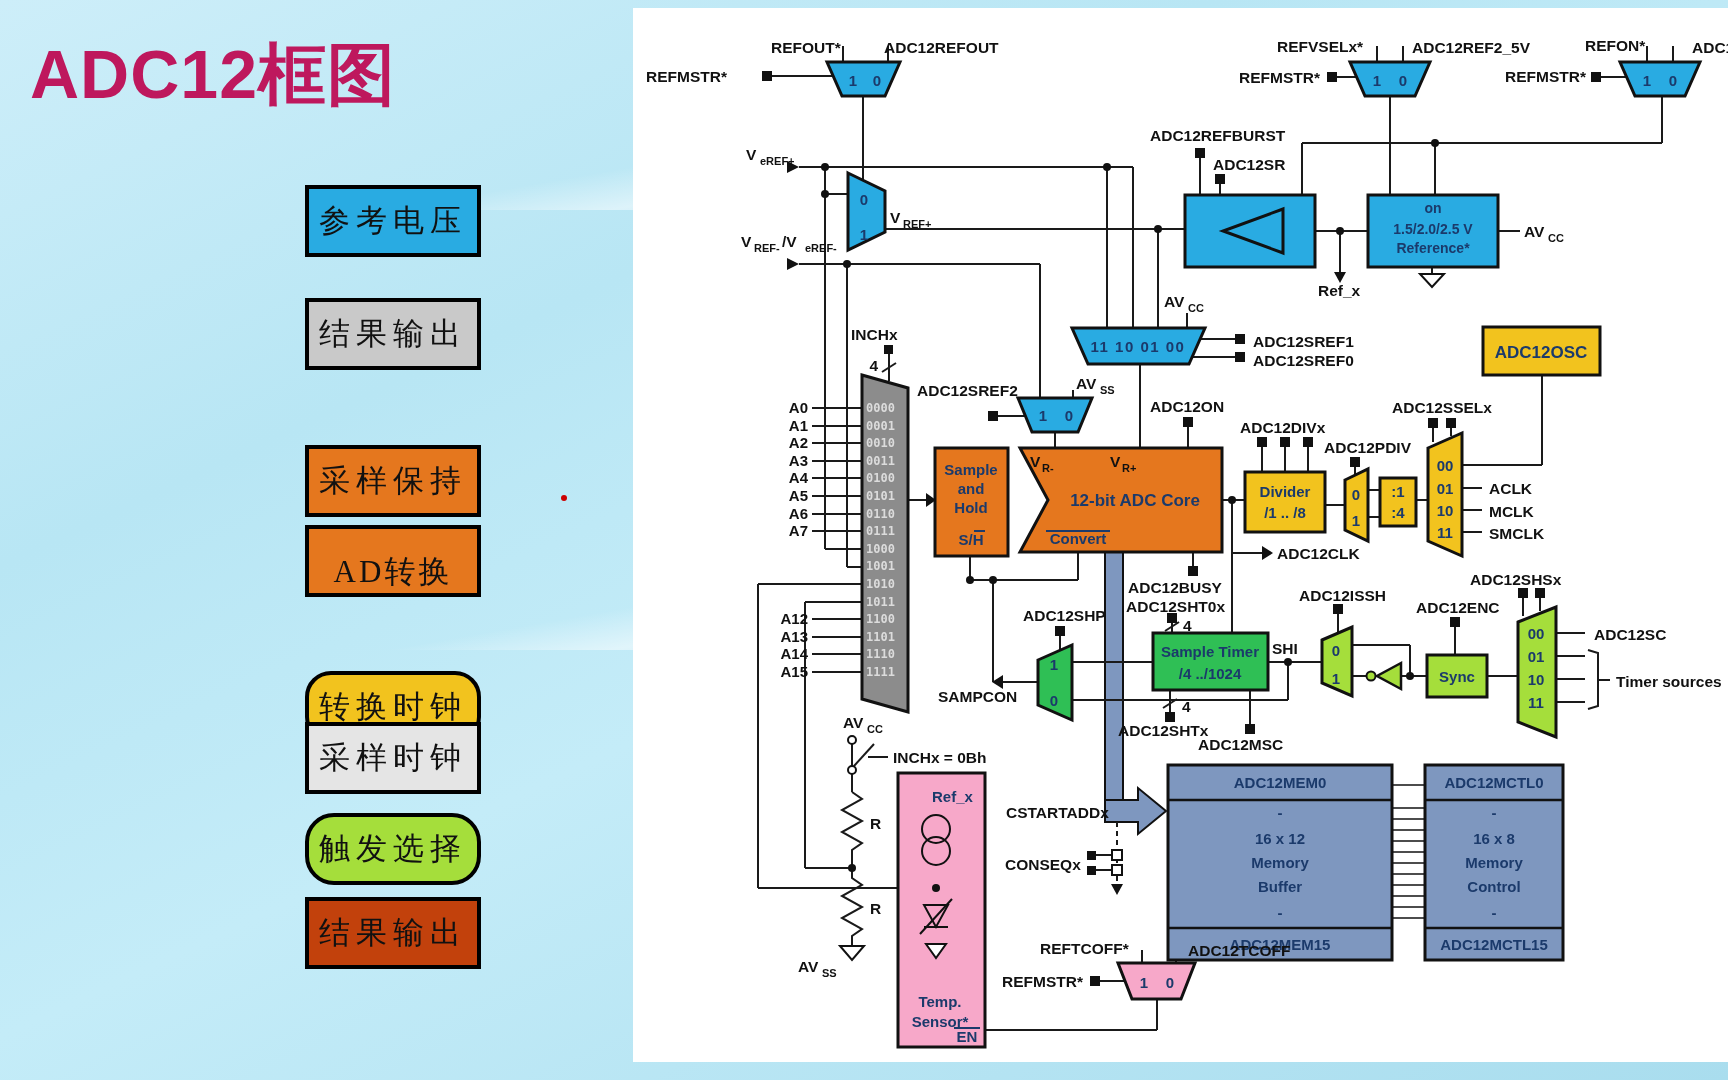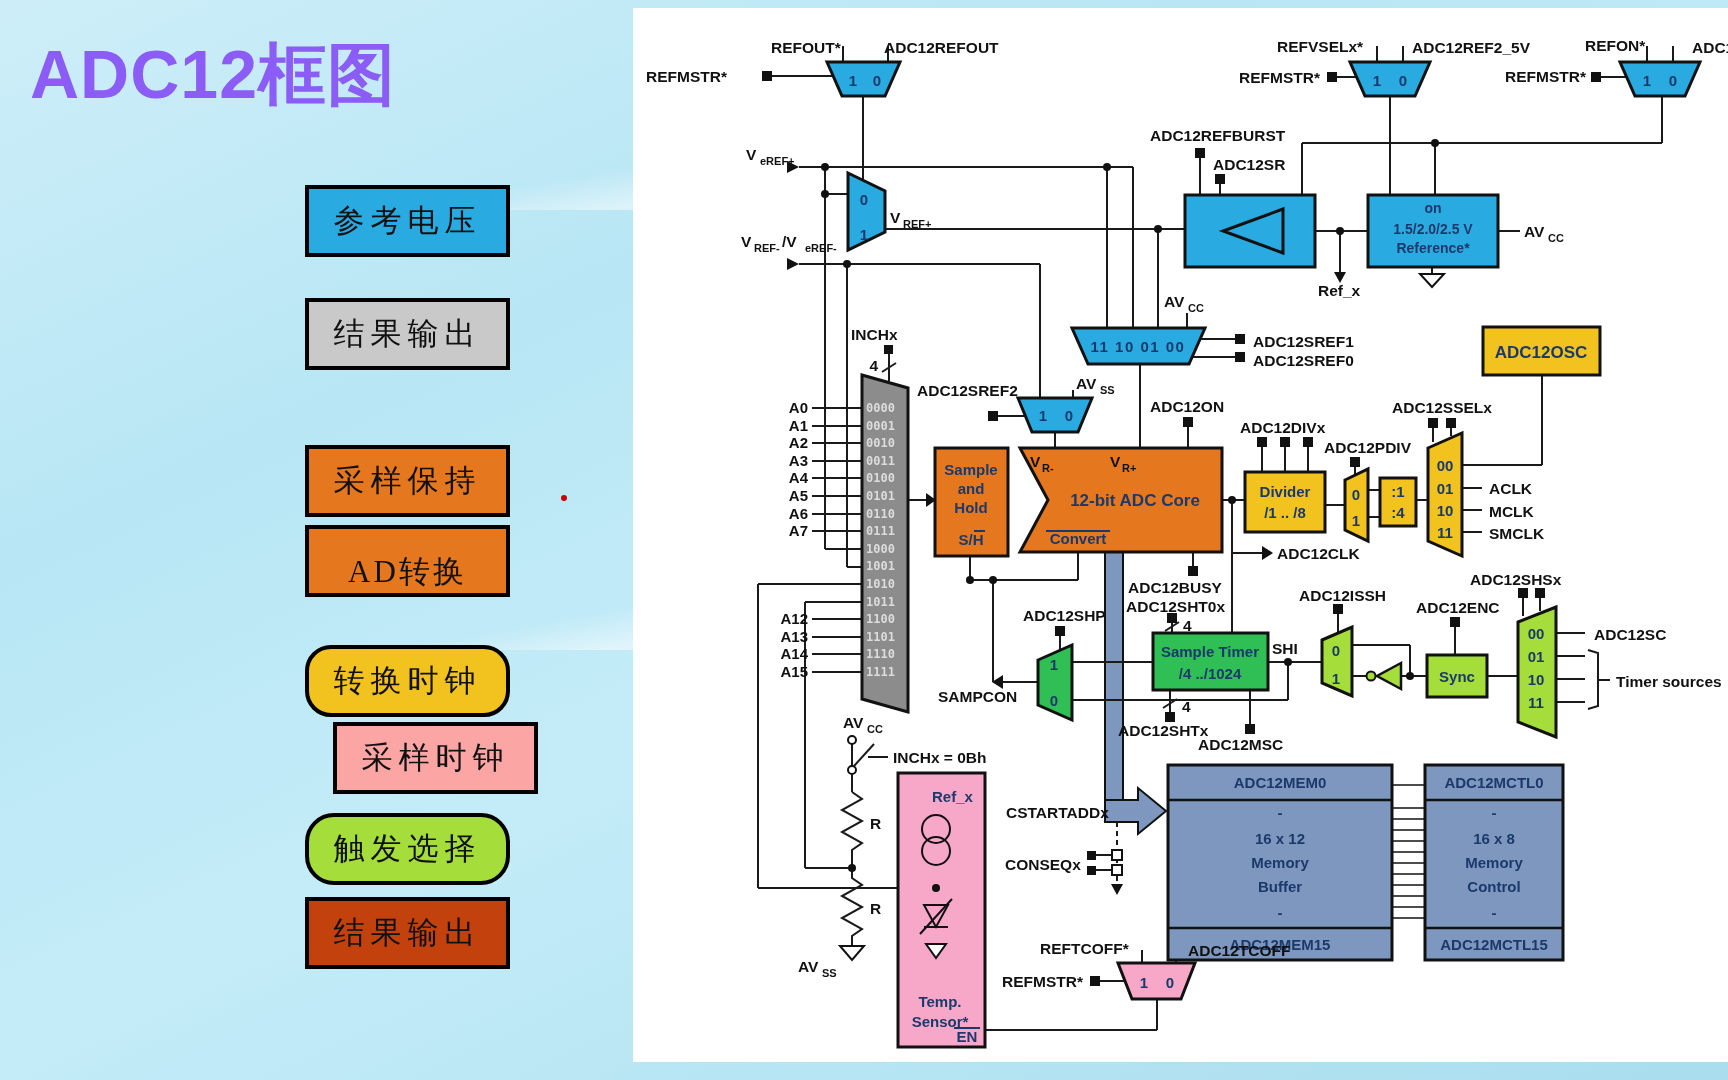--- a/index.html
+++ b/index.html
@@ -1,30 +1,30 @@
 <!DOCTYPE html>
 <html><head>
 <meta charset="utf-8">
 <style>
   html,body{margin:0;padding:0;}
   body{width:1728px;height:1080px;position:relative;overflow:hidden;
        background:linear-gradient(155deg,#cdeef9 0%,#b8e6f4 30%,#c4ecf8 55%,#a9ddee 100%);
        font-family:"Liberation Sans",sans-serif;}
   .streak{position:absolute;left:0;width:100%;height:90px;pointer-events:none;
        background:linear-gradient(170deg,rgba(255,255,255,0) 40%,rgba(255,255,255,.5) 50%,rgba(255,255,255,0) 60%);}
-  #title{position:absolute;left:30px;top:30px;font-size:68px;font-weight:bold;color:#8b5cf6;letter-spacing:1px;text-align:right;}
-  .lg{position:absolute;left:305px;width:205px;height:72px;box-sizing:border-box;border:4px solid #000;
+  #title{position:absolute;left:30px;top:30px;font-size:68px;font-weight:bold;color:#be185d;letter-spacing:1px;text-align:right;}
+  .lg{position:absolute;left:305px;width:176px;height:72px;box-sizing:border-box;border:4px solid #000;
       text-align:center;font-family:"Liberation Serif",serif;font-size:31px;color:#111;
       display:flex;align-items:center;justify-content:center;letter-spacing:6px;}
   .lg1{top:185px;background:#29ABE2;}
   .lg2{top:298px;background:#C9C9C9;}
   .lg3{top:445px;background:#E5771E;}
   .lg4{top:525px;background:#E5771E;letter-spacing:3px;align-items:flex-end;}
-  .lg5{top:645px;background:#F2C31E;border-radius:26px;}
-  .lg6{top:722px;background:#fca5a5;margin-left:28px;}
+  .lg5{top:671px;background:#F2C31E;border-radius:26px;}
+  .lg6{top:722px;background:#e5e5e5;}
   .lg7{top:813px;background:#A5DE3B;border-radius:29px;}
   .lg8{top:897px;background:#c2410c;}
   #reddot{position:absolute;left:561px;top:495px;width:6px;height:6px;border-radius:50%;background:#c00;}
   svg{position:absolute;left:0;top:0;}
   .t{font:bold 15.5px "Liberation Sans",sans-serif;fill:#111;}
   .ts{font:bold 11px "Liberation Sans",sans-serif;fill:#111;}
   .tb{font:bold 15px "Liberation Sans",sans-serif;fill:#1B3A6B;text-anchor:middle;}
   .tbs{font:bold 14px "Liberation Sans",sans-serif;fill:#1B3A6B;text-anchor:middle;}
   .tb2{font:bold 17px "Liberation Sans",sans-serif;fill:#1B3A6B;text-anchor:middle;}
   .mx{font:bold 15px "Liberation Sans",sans-serif;fill:#1B3A6B;text-anchor:middle;}

